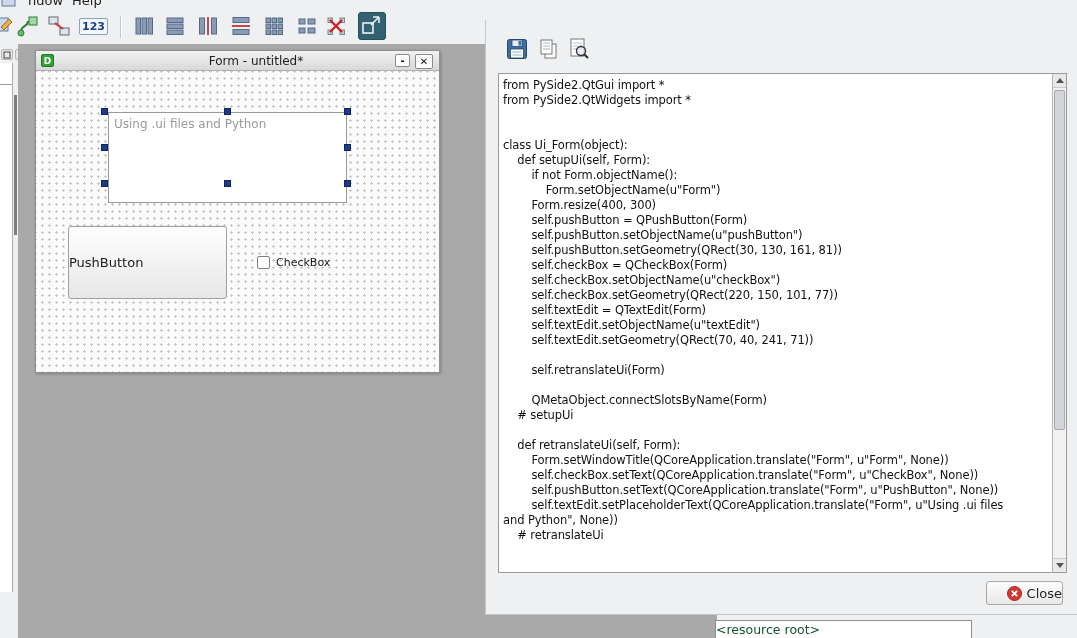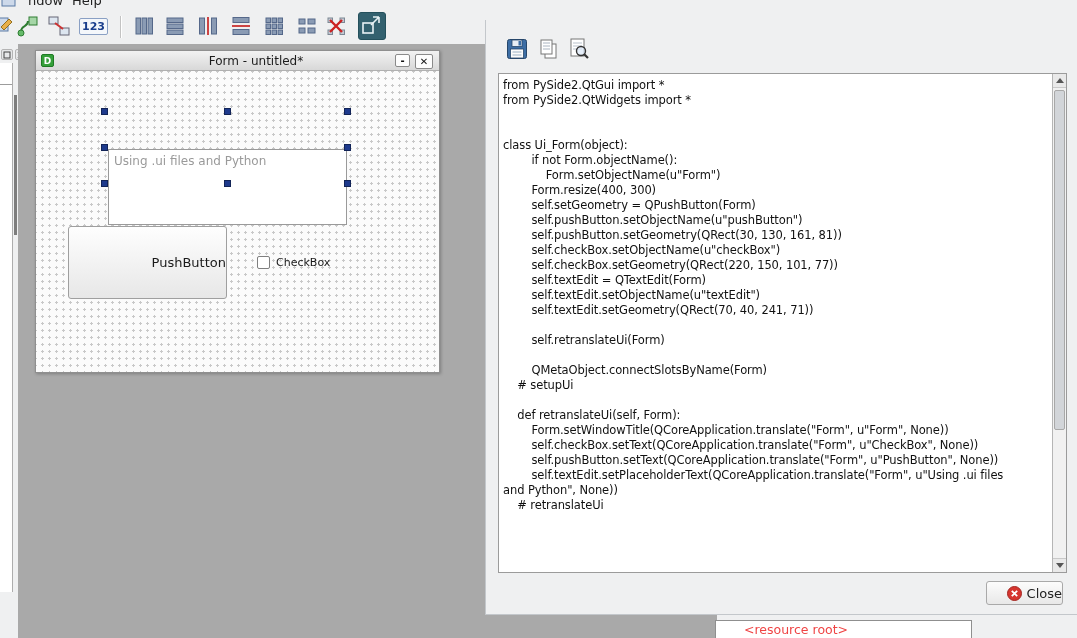--- a/index.html
+++ b/index.html
@@ -34,24 +34,24 @@
   .form-window { position:absolute; left:35px; top:50px; width:405px; height:323px; background:#fbfbfb; border:1px solid #8f8f8f; box-shadow:1px 1px 3px rgba(0,0,0,.25); }
   .fw-titlebar { position:relative; height:20px; background:linear-gradient(#f2f2f2,#d8d8d8); border-bottom:1px solid #b0b0b0; display:flex; align-items:center; }
   .fw-icon { position:absolute; left:5px; top:3px; width:13px; height:13px; background:#35a03a; border:1px solid #1f7a24; border-radius:2px; color:#fff; font-size:9px; font-weight:bold; display:flex; align-items:center; justify-content:center; }
   .fw-title { flex:1; text-align:center; font-size:12px; color:#1c1c1c;margin-left:37px; }
   .fw-btn { position:absolute; top:3px; display:flex; align-items:center; justify-content:center; background:#fdfdfd; border:1px solid #8a8a8a; border-radius:2px; font-size:10px; font-weight:bold; color:#111; cursor:default; }
   .fw-min { right:29px; width:15px; height:13px; }
   .fw-close { right:6px; width:18px; height:15px; }
   .fw-body { position:absolute; left:0; top:20px; right:0; bottom:0; background:#fbfbfb;
     background-image:radial-gradient(circle, #c8c8c8 1px, transparent 1.3px);
     background-size:7px 7px; background-position:3px 4px; }
-  .te { position:absolute; left:72px; top:41px; width:239px; height:76px; background:#ffffff; border:1px solid #9a9a9a;margin-top:37px; }
+  .te { position:absolute; left:72px; top:41px; width:239px; height:91px; background:#ffffff; border:1px solid #9a9a9a; }
   .te-ph { position:absolute; left:5px; top:4px; font-size:12px; color:#9a9a9a; }
   .handle { position:absolute; width:7px; height:7px; background:#1e3a8c; border:1px solid #122457; }
-  .pb { position:absolute; left:32px; top:155px; width:159px; height:73px; background:linear-gradient(#fefefe,#e7e7e7); border:1px solid #9f9f9f; border-radius:3px; display:flex; align-items:center; justify-content:flex-end; font-size:13px; color:#1a1a1a; }
+  .pb { position:absolute; left:32px; top:155px; width:159px; height:73px; background:linear-gradient(#fefefe,#e7e7e7); border:1px solid #9f9f9f; border-radius:3px; display:flex; align-items:center; justify-content:flex-start; font-size:13px; color:#1a1a1a; }
   .cb { position:absolute; left:221px; top:183px; height:16px; display:flex; align-items:center; gap:6px; }
   .cb-box { width:13px; height:13px; background:#fff; border:1px solid #7f7f7f; border-radius:2px; }
   .cb-label { font-size:11px; color:#1a1a1a; }
 
   
   .dialog { position:absolute; left:485px; top:20px; width:668px; height:595px; background:#eff0f1; border-left:1px solid #c3c7cb; border-bottom:1px solid #c3c7cb; }
   .dbtn { position:absolute; top:16px; width:26px; height:26px; display:flex; align-items:center; justify-content:center; }
   .code-box { position:absolute; left:12px; top:53px; width:569px; height:500px; background:#ffffff; border:1px solid #9b9b9b; }
   .code-view { position:absolute; left:1px; top:1px; right:15px; bottom:1px; overflow:hidden; padding:3px 2px 0 3px;
     font-family:"DejaVu Sans","Liberation Sans",sans-serif; font-size:11.5px; letter-spacing:-0.1px; color:#111; }
@@ -60,21 +60,21 @@
   .sb-arrow { position:absolute; left:0; width:13px; height:14px; display:flex; align-items:center; justify-content:center; background:#e9e9e9; }
   .sb-arrow.up { top:0; border-bottom:1px solid #c9c9c9; }
   .sb-arrow.down { bottom:0; border-top:1px solid #c9c9c9; }
   .sb-arrow.up::after { content:""; border-left:4px solid transparent; border-right:4px solid transparent; border-bottom:5px solid #555; }
   .sb-arrow.down::after { content:""; border-left:4px solid transparent; border-right:4px solid transparent; border-top:5px solid #555; }
   .sb-thumb { position:absolute; left:1px; top:16px; width:11px; height:340px; background:#d2d5d9; border:1px solid #a8a8a8; border-radius:2px; }
   .close-btn { position:absolute; left:500px; top:561px; width:77px; height:24px; background:linear-gradient(#fcfcfc,#e8e8e8); border:1px solid #a9a9a9; border-radius:3px; display:flex; align-items:center; justify-content:flex-end; gap:5px; font-size:13px; color:#222; cursor:default; }
 
   
   .resource-panel { position:absolute; left:715px; top:620px; width:257px; height:20px; background:#ffffff; border:1px solid #8f8f8f; overflow:hidden; }
-  .resource-panel .ritem { padding-left:28px; font-size:12.5px; color:#ef4444; line-height:17px; }
+  .resource-panel .ritem { font-size:12.5px; color:#14532d; line-height:17px; }
 </style>
 </head>
 <body>
 
 <div class="menubar">
   <svg class="menu-frag" width="16" height="14" viewBox="0 0 16 14">
       <rect x="1" y="1" width="13" height="11" fill="#cdd9ea" stroke="#5b7aa6"></rect>
     </svg>
   <span class="mi" style="left:28px">ndow</span>
   <span class="mi" style="left:72px">Help</span>
@@ -268,26 +268,28 @@
       </svg>
   </div>
 
   <div class="code-box">
     <div class="code-view">
         <div class="code-line">from PySide2.QtGui import *</div>
         <div class="code-line">from PySide2.QtWidgets import *</div>
         <div class="code-line">&nbsp;</div>
         <div class="code-line">&nbsp;</div>
         <div class="code-line">class Ui_Form(object):</div>
+        <div class="code-line">    def setupUi(self, Form):</div>
         <div class="code-line">        if not Form.objectName():</div>
         <div class="code-line">            Form.setObjectName(u"Form")</div>
         <div class="code-line">        Form.resize(400, 300)</div>
-        <div class="code-line">        self.setGeometry = QPushButton(Form)</div>
+        <div class="code-line">        self.pushButton = QPushButton(Form)</div>
         <div class="code-line">        self.pushButton.setObjectName(u"pushButton")</div>
         <div class="code-line">        self.pushButton.setGeometry(QRect(30, 130, 161, 81))</div>
+        <div class="code-line">        self.checkBox = QCheckBox(Form)</div>
         <div class="code-line">        self.checkBox.setObjectName(u"checkBox")</div>
         <div class="code-line">        self.checkBox.setGeometry(QRect(220, 150, 101, 77))</div>
         <div class="code-line">        self.textEdit = QTextEdit(Form)</div>
         <div class="code-line">        self.textEdit.setObjectName(u"textEdit")</div>
         <div class="code-line">        self.textEdit.setGeometry(QRect(70, 40, 241, 71))</div>
         <div class="code-line">&nbsp;</div>
         <div class="code-line">        self.retranslateUi(Form)</div>
         <div class="code-line">&nbsp;</div>
         <div class="code-line">        QMetaObject.connectSlotsByName(Form)</div>
         <div class="code-line">    # setupUi</div>

